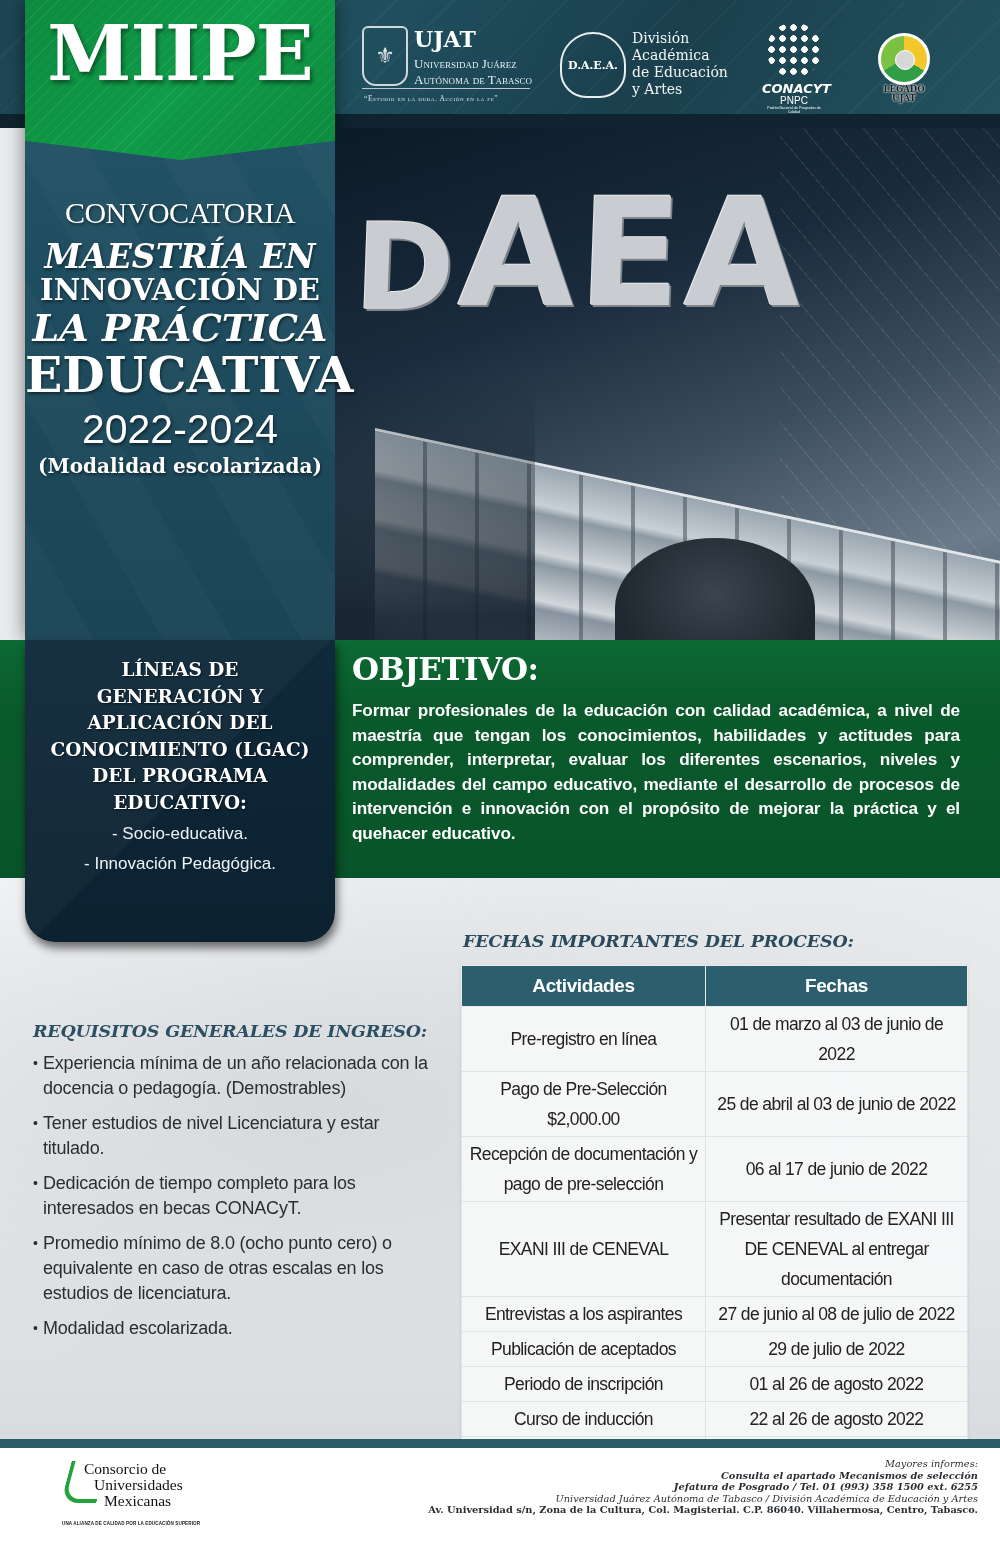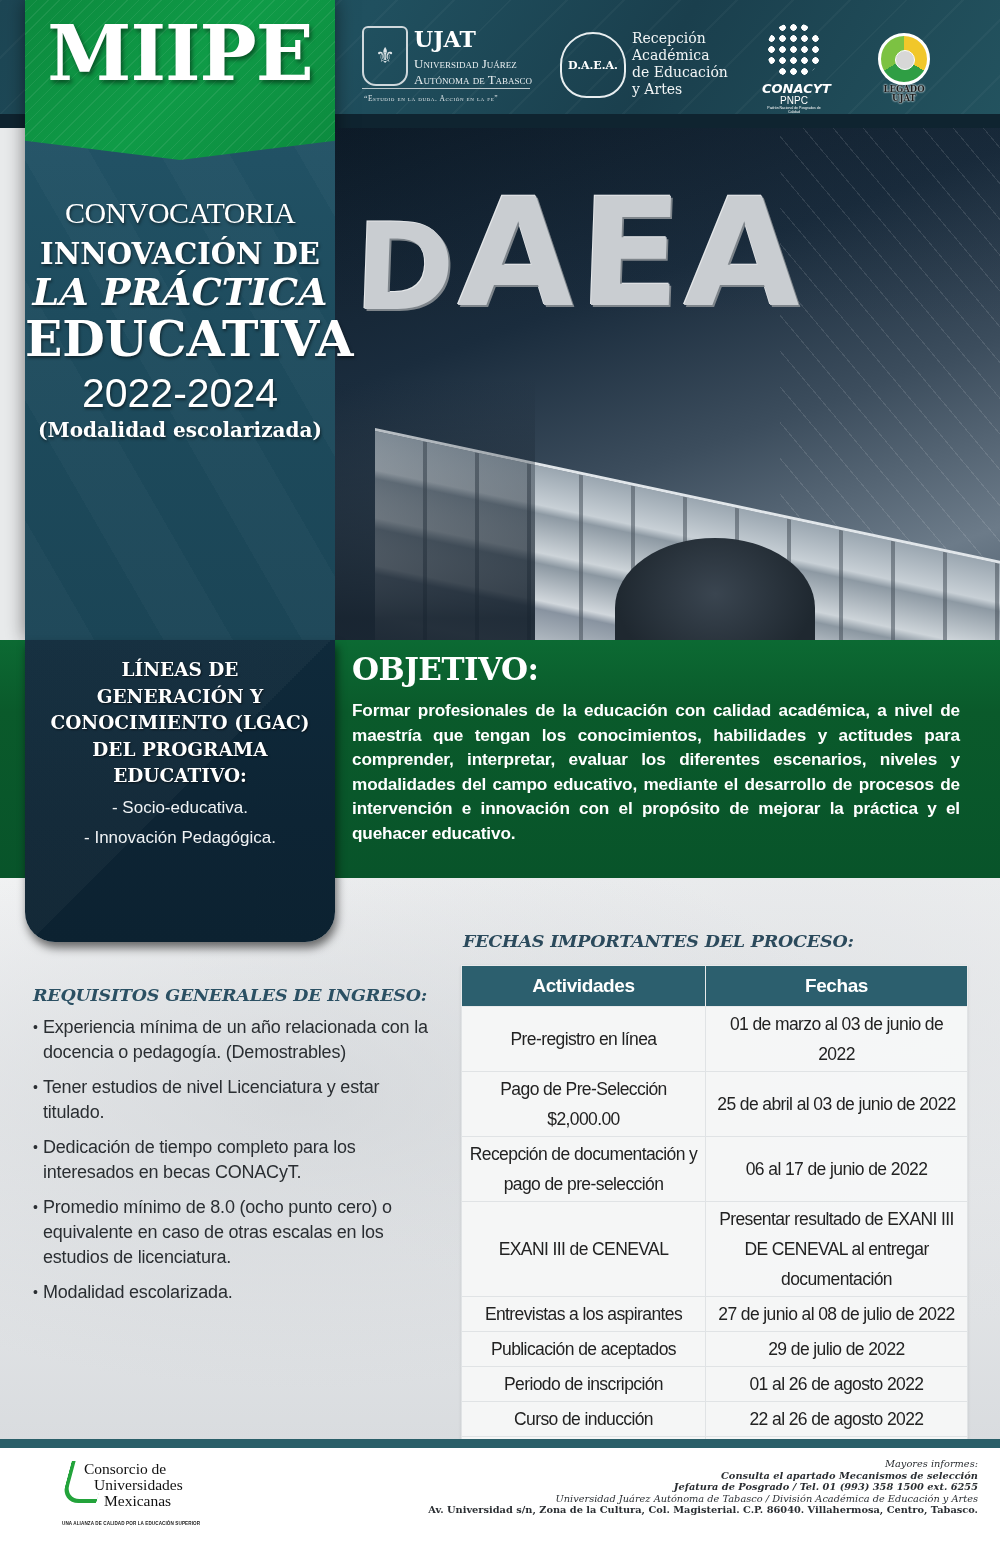--- a/index.html
+++ b/index.html
@@ -195,21 +195,21 @@
       radial-gradient(ellipse at 30% 40%, rgba(200,204,208,0.55) 0%, rgba(233,235,236,0) 60%),
       radial-gradient(ellipse at 80% 20%, rgba(215,218,221,0.5) 0%, rgba(240,241,242,0) 55%),
       linear-gradient(180deg, #f2f3f4 0%, #e6e8ea 55%, #d9dcdf 100%);
   }
 
   .req {
     position: absolute; left: 33px; top: 985px; width: 410px; color: #2a2e32;
   }
   .req-title {
     font-family: "DejaVu Serif", serif; font-weight: bold; font-style: italic;
-    font-size: 17.5px; color: #2b5063; letter-spacing: -0.2px;
+    font-size: 17.5px; color: #2b5063; letter-spacing: -0.2px; margin-top: 36px;
   }
   .req-list { list-style: none; margin-top: 10px; }
   .req-item {
     position: relative; padding-left: 10px; font-size: 18px; line-height: 25px;
     margin-bottom: 10px; color: #2a2e32; letter-spacing: -0.2px;
   }
   .req-item::before { content: "•"; position: absolute; left: 0; top: 0; font-size: 14px; }
 
   .fechas-title {
     position: absolute; left: 463px; top: 931px;
@@ -281,21 +281,21 @@
     <div>Universidad Juárez</div>
     <div>Autónoma de Tabasco</div>
   </div>
   <div class="ujat-line"></div>
   <div class="ujat-motto">“Estudio en la duda. Acción en la fe”</div>
 </div>
 
 <div class="logo-daea">
   <div class="daea-mark">D.A.E.A.</div>
   <div class="daea-text">
-    <div>Recepción</div>
+    <div>División</div>
     <div>Académica</div>
     <div>de Educación</div>
     <div>y Artes</div>
   </div>
 </div>
 
 <div class="logo-conacyt">
   <div class="conacyt-dots"></div>
   <div class="conacyt-name">CONACYT</div>
   <div class="conacyt-pnpc">PNPC</div>
@@ -319,20 +319,21 @@
     <span class="daea-letter">A</span>
   </div>
   <div class="building"></div>
   <div class="plants"></div>
   <div class="tree"></div>
 </div>
 
 <div class="program-block">
   <div class="convocatoria">CONVOCATORIA</div>
   <div class="program-name">
+    <span class="l1">MAESTRÍA EN</span>
     <span class="l3">INNOVACIÓN DE</span>
     <span class="l4">LA PRÁCTICA</span>
     <span class="l5">EDUCATIVA</span>
   </div>
   <div class="years">2022-2024</div>
   <div class="modalidad">(Modalidad escolarizada)</div>
 </div>
 
 <div class="green-band"></div>
 
@@ -340,20 +341,21 @@
   <div class="objective-title">OBJETIVO:</div>
   <div class="objective-text">Formar profesionales de la educación con calidad académica, a nivel de maestría que tengan los conocimientos, habilidades y actitudes para comprender, interpretar, evaluar los diferentes escenarios, niveles y modalidades del campo educativo, mediante el desarrollo de procesos de intervención e innovación con el propósito de mejorar la práctica y el quehacer educativo.</div>
 </div>
 
 <div class="lower"></div>
 
 <div class="lgac">
   <div class="lgac-title">
     <div>LÍNEAS DE</div>
     <div>GENERACIÓN Y</div>
+    <div>APLICACIÓN DEL</div>
     <div>CONOCIMIENTO (LGAC)</div>
     <div>DEL PROGRAMA</div>
     <div>EDUCATIVO:</div>
   </div>
   <div class="lgac-item first">- Socio-educativa.</div>
   <div class="lgac-item">- Innovación Pedagógica.</div>
 </div>
 
 <div class="req">
   <div class="req-title">REQUISITOS GENERALES DE INGRESO:</div>

